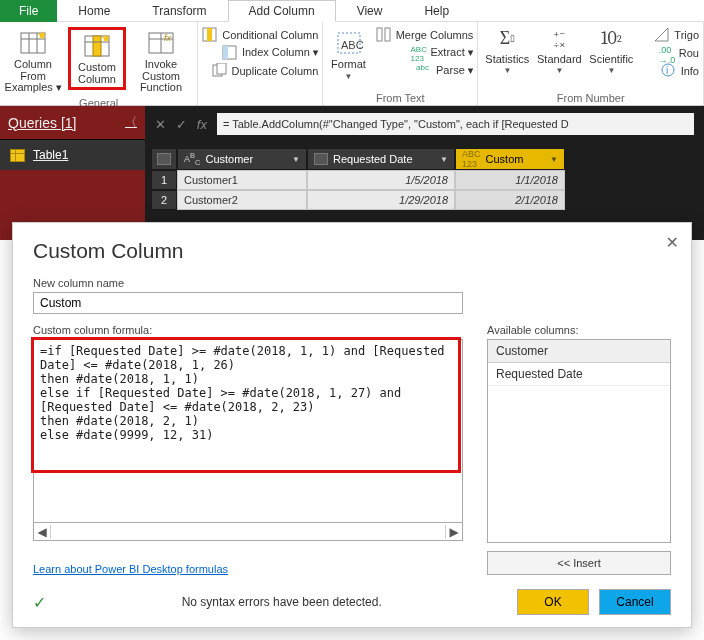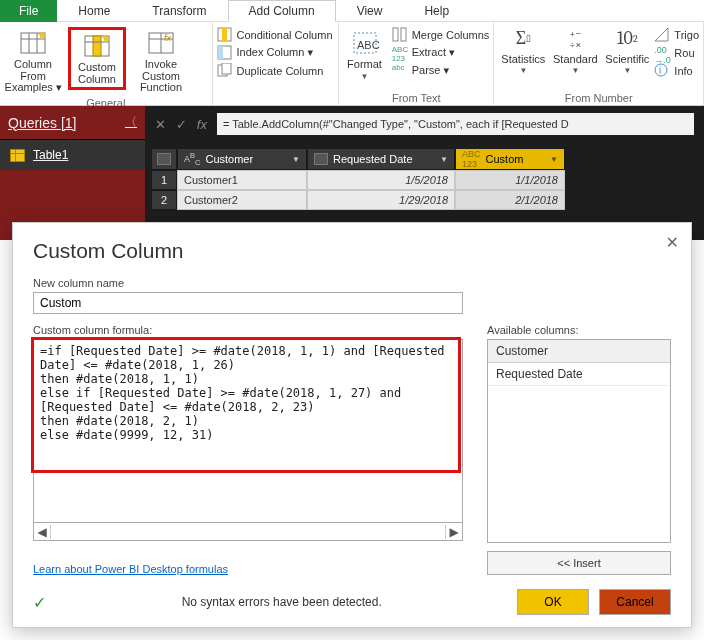--- a/index.html
+++ b/index.html
@@ -12,21 +12,21 @@
   .menubar-item.active { border: 1px solid #ccc; border-bottom: 1px solid #fff; background:#fff; }
   
   
   .ribbon { display: flex; height: 84px; border-bottom: 1px solid #ccc; background:#fff; }
   .ribbon-group { display: flex; flex-direction: column; border-right: 1px solid #e0e0e0; padding: 2px 4px 0; }
   .ribbon-group-body { display:flex; flex:1; align-items:flex-start; gap:6px; padding-top:3px;}
   .ribbon-group-label { text-align:center; font-size:11px; color:#666; padding:1px 0;}
   .rbtn { display:flex; flex-direction:column; align-items:center; width:58px; font-size:11px; text-align:center; line-height:1.05; gap:2px; padding:2px 0;}
   .rbtn.highlight { border:3px solid #d11; }
   .ricon { width:30px; height:28px; }
-  .small-list { display:flex; flex-direction:column; gap:3px; font-size:11px;}
+  .small-list { display:flex; flex-direction:column; gap:3px; font-size:11px;align-items:flex-end;}
   .small-item { display:flex; align-items:center; gap:5px; white-space:nowrap;}
   .sicon { width:15px; height:15px; flex-shrink:0;}
   .drop { font-size:8px;color:#555;}
   .stat-btn { display:flex; flex-direction:column; align-items:center; width:50px; font-size:11px; text-align:center; line-height:1.1; gap:2px;}
   .sig { width:28px; height:24px; display:flex; align-items:center; justify-content:center; font-size:18px; color:#444; font-family:"Cambria", serif;}
   
   
   .midarea { display:flex; height:134px; background:#222; }
   .queries-panel { width:145px; background:#7f1d1d; color:#eee; display:flex; flex-direction:column;text-decoration:underline; }
   .queries-head { display:flex; align-items:center; justify-content:space-between; padding:8px 8px; font-size:14px; border-bottom:1px solid #000;}
@@ -77,21 +77,21 @@
   .hscroll .arrow:last-child{border-left:1px solid #ccc;border-right:none;}
   .hscroll .track{flex:1;}
   .link { color:#0066cc; text-decoration:underline; font-size:11px; margin-top:6px;}
   .avcols { border:1px solid #aaa; flex:1; }
   .avhead { background:#f0f0f0; padding:4px 8px; border-bottom:1px solid #ccc; }
   .avitem { padding:4px 8px; border-bottom:1px solid #eee;}
   .insert-btn { height:24px; border:1px solid #aaa; background:#f4f4f4; margin-top:8px; text-align:center; line-height:22px; font-size:11px;}
   .dlg-foot { display:flex; align-items:center; margin-top:14px; gap:10px;}
   .check { color:#2a9030; font-size:16px;}
   .status { flex:1; font-size:12px; color:#333;text-align:center;}
-  .btn { width:72px; height:26px; border:1px solid #aaa; font-size:12px; background:#c2410c;}
+  .btn { width:72px; height:26px; border:1px solid #aaa; font-size:12px; background:#0ea5e9;}
   .btn.ok{ background:#f2c200;}
 </style>
 </head>
 <body>
 
 <div class="menubar">
   <div class="menubar-item file">File</div>
   <div class="menubar-item">Home</div>
   <div class="menubar-item">Transform</div>
   <div class="menubar-item active">Add Column</div>
@@ -204,21 +204,21 @@
       <div class="stat-btn">
           <div class="sig" style="font-size:11px;line-height:1;">+−<br>÷×</div>
           <span>Standard</span>
           <span class="drop">▼</span>
         </div>
       <div class="stat-btn">
           <div class="sig">10<sup style="font-size:10px">2</sup></div>
           <span>Scientific</span>
           <span class="drop">▼</span>
         </div>
-      <div class="small-list" style="margin-left:0">
+      <div class="small-list" style="margin-left:16px">
         <div class="small-item">
             <svg class="sicon">
               <polygon points="1,14 14,14 14,1" fill="none" stroke="#888"></polygon>
             </svg>
             <span>Trigo</span>
           </div>
         <div class="small-item">
             <span class="sicon" style="font-size:9px;color:#3a7;">.00<br>→.0</span>
             <span>Rou</span>
           </div>

